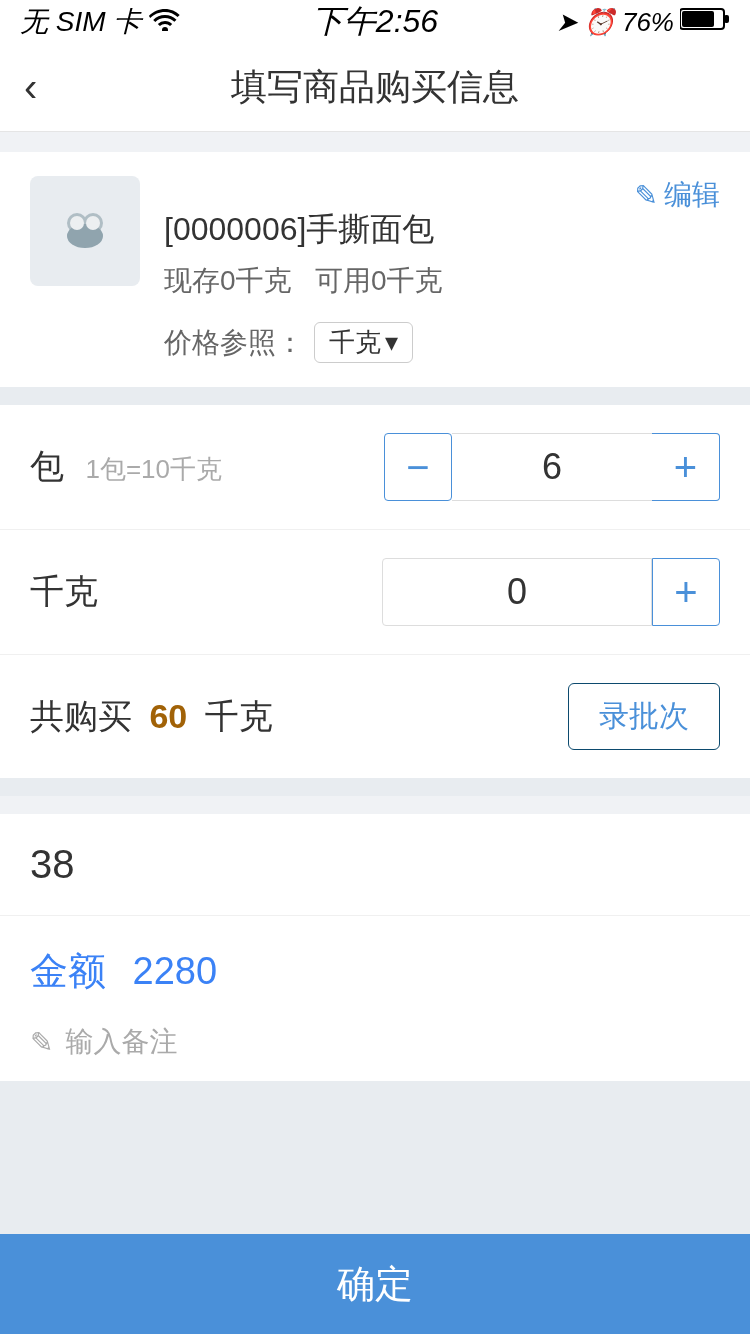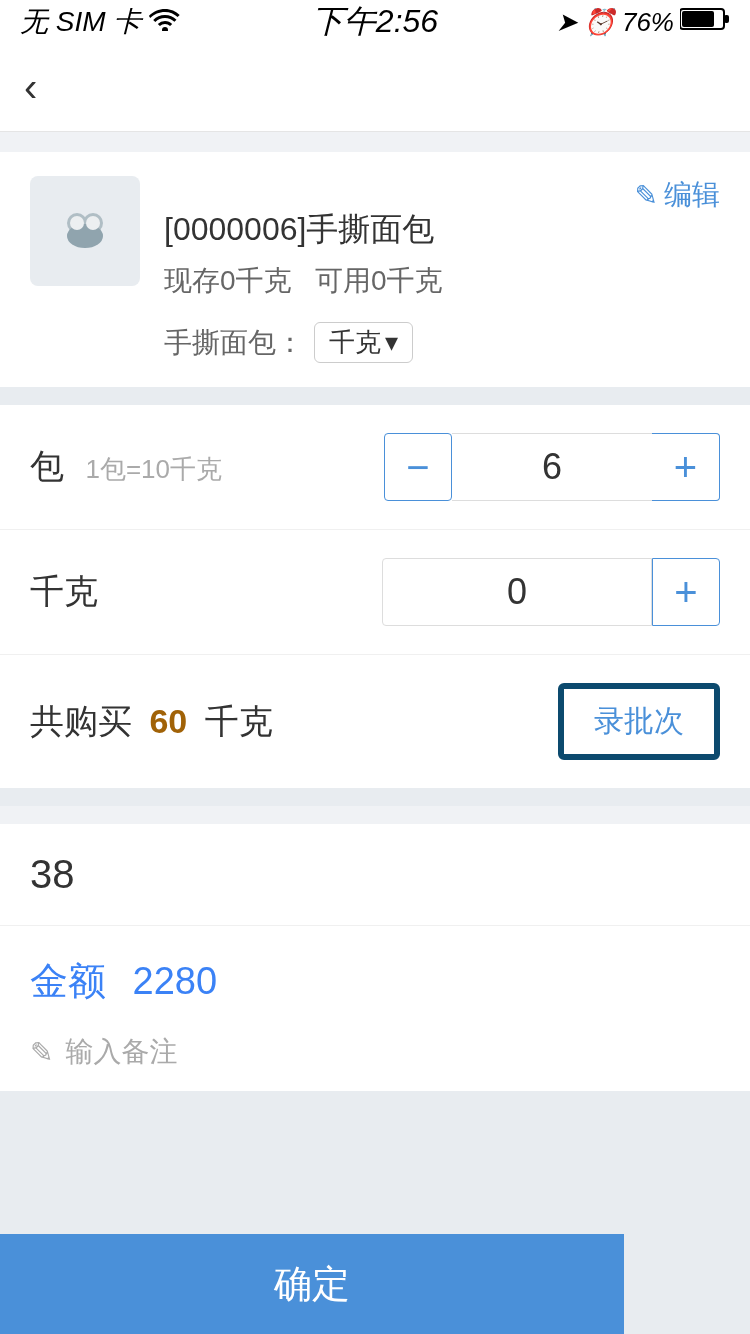--- a/index.html
+++ b/index.html
@@ -170,21 +170,21 @@
       padding: 28px 30px;
       display: flex;
       align-items: center;
       justify-content: space-between;
     }
     .summary-text {
       font-size: 34px;
       color: #333;
     }
     .batch-btn {
-      border: 6px solid #0c4a6e;
+      border: 1px solid #0c4a6e;
       color: #4a90d9;
       background: #fff;
       padding: 12px 30px;
       font-size: 30px;
       border-radius: 6px;
       cursor: pointer;
     }
 
     
     .price-section {
@@ -249,21 +249,21 @@
       flex: 1;
       background: #e8ecf0;
       min-height: 400px;
     }
 
     
     .confirm-bar {
       position: fixed;
       bottom: 0;
       left: 0;
-      width: 624px;
+      width: 750px;
       height: 100px;
       background: #4a90d9;
       display: flex;
       align-items: center;
       justify-content: center;
       cursor: pointer;
     }
     .confirm-text {
       color: #fff;
       font-size: 38px;
@@ -292,20 +292,21 @@
           <rect x="0" y="2" width="44" height="20" rx="3" ry="3" fill="none" stroke="#000" stroke-width="2"></rect>
           <rect x="44" y="8" width="5" height="8" rx="2" fill="#000"></rect>
           <rect x="2" y="4" width="32" height="16" rx="2" fill="#000"></rect>
         </svg>
     </span>
   </div>
 </div>
 
 <div class="nav-bar">
   <div class="nav-back">‹</div>
+  <div class="nav-title">填写商品购买信息</div>
 </div>
 
 <div class="product-card">
   <div class="product-image">
     <svg viewBox="0 0 60 60" fill="none">
       <circle cx="22" cy="22" r="10" fill="#b0bec5"></circle>
       <circle cx="38" cy="22" r="10" fill="#b0bec5"></circle>
       <ellipse cx="30" cy="35" rx="18" ry="12" fill="#90a4ae"></ellipse>
       <circle cx="22" cy="22" r="7" fill="#eceff1"></circle>
       <circle cx="38" cy="22" r="7" fill="#eceff1"></circle>
@@ -317,21 +318,21 @@
       <div class="edit-btn">
         <span>✎</span>
         <span>编辑</span>
       </div>
     </div>
     <div class="product-stock">
       <span>现存0千克</span>&nbsp;&nbsp;
       <span>可用0千克</span>
     </div>
     <div class="product-unit">
-      <span>手撕面包：</span>
+      <span>价格参照：</span>
       <span class="unit-badge">
         <span>千克</span>
         <span>▾</span>
       </span>
     </div>
   </div>
 </div>
 
 <div class="divider"></div>
 

